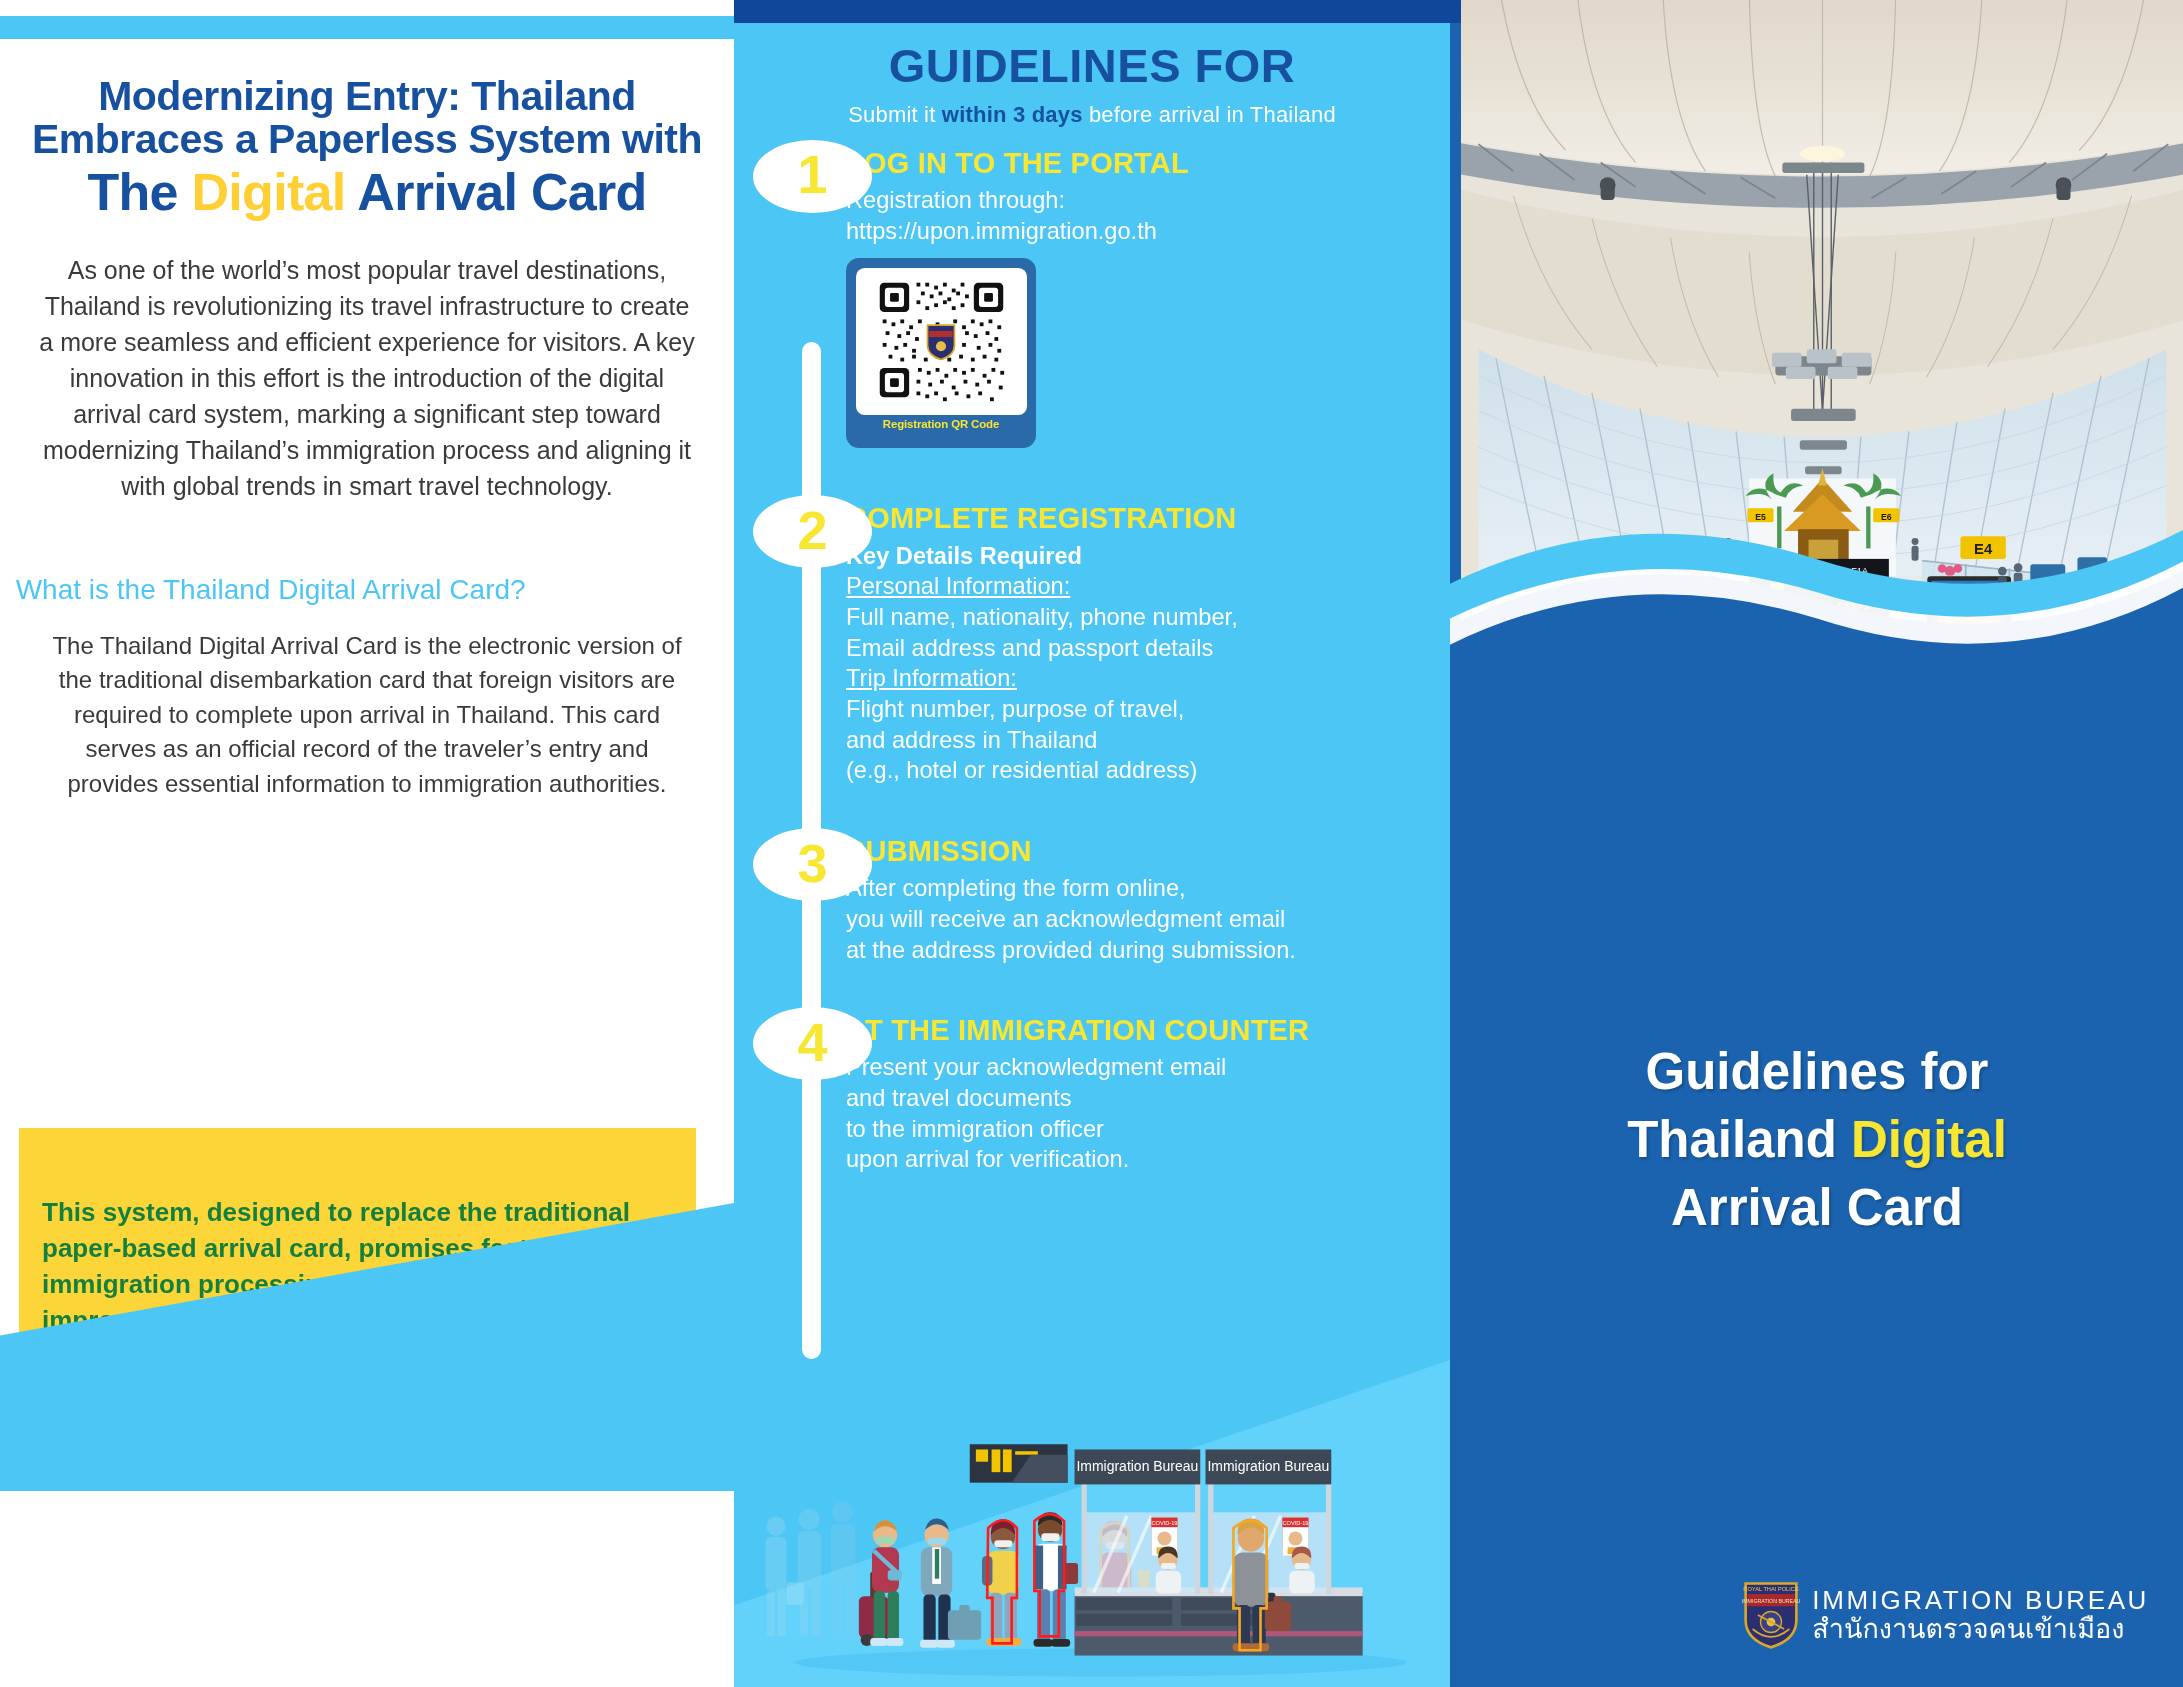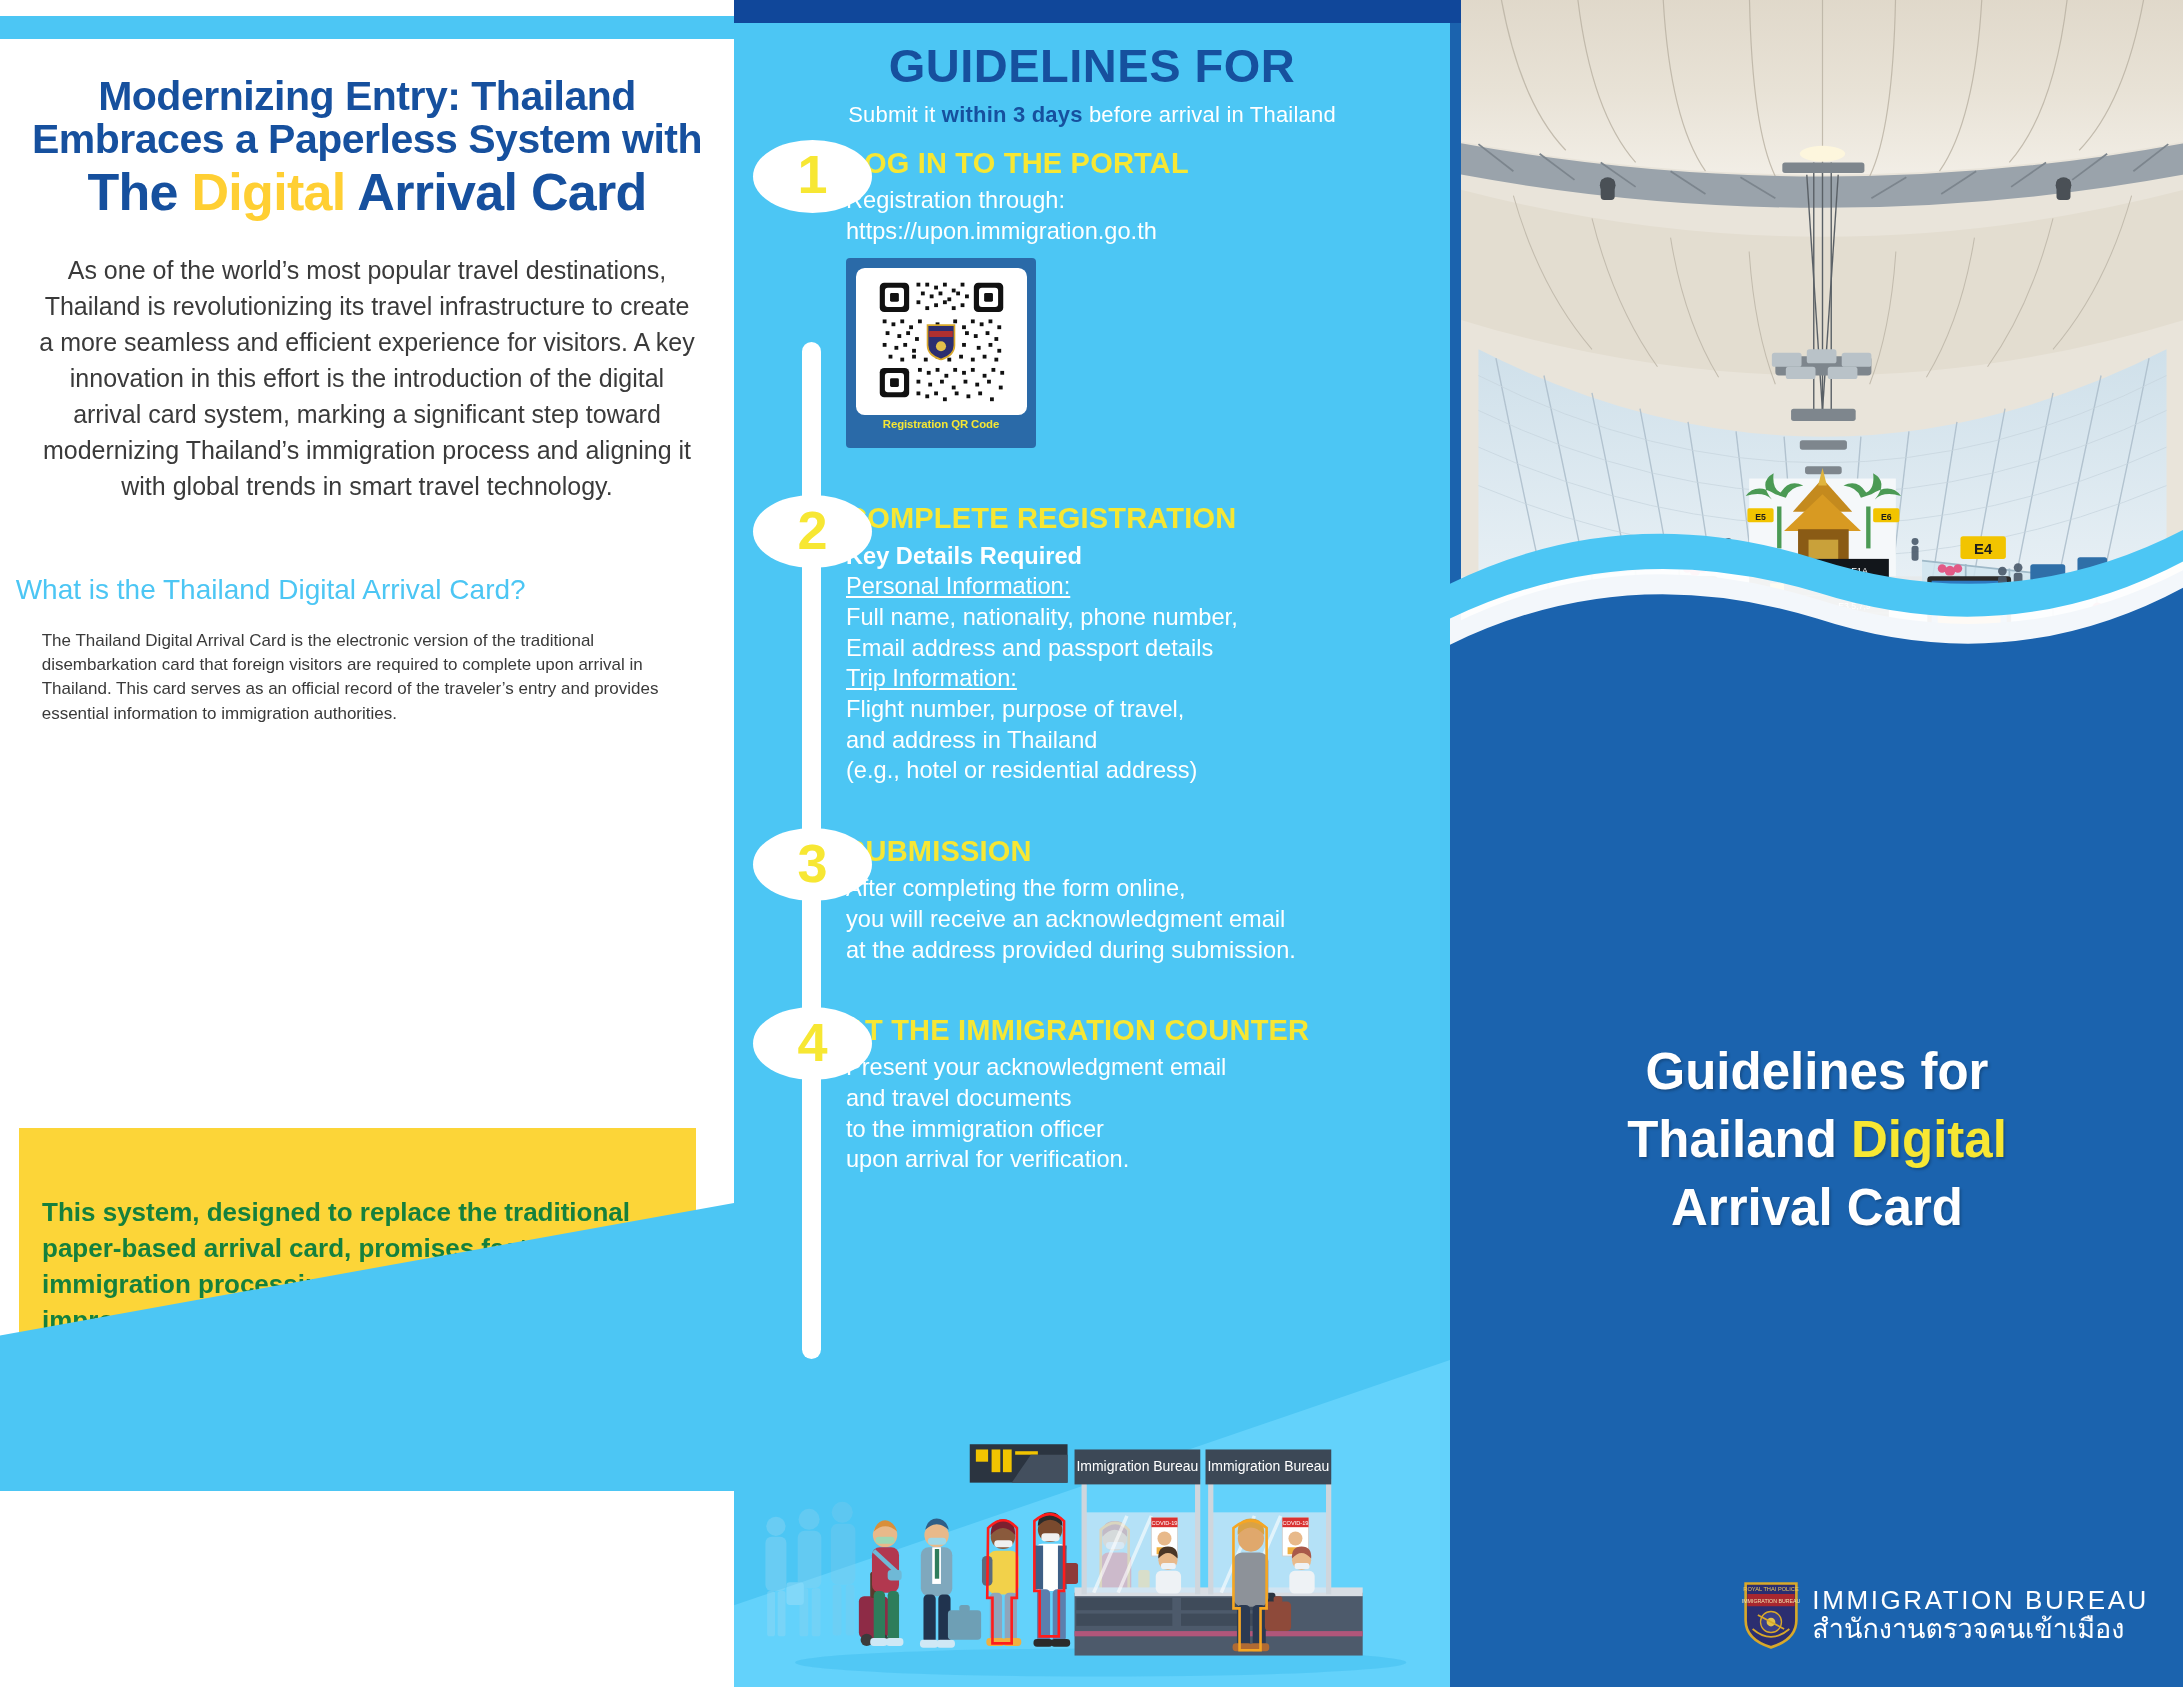--- a/index.html
+++ b/index.html
@@ -42,21 +42,21 @@
   .intro-par {
     margin-top:31px; text-align:center; font-size:25px; line-height:1.44;
     color:#3a3a3a; padding:0 19px;
   }
 
   .sub-head {
     margin-top:70px; 
     font-size:28px; font-weight:400; color:#4cc6f4;
   }
   .def-par {
-    margin-top:23px; text-align:left; font-size:17px; line-height:1.44;
+    margin-top:23px; text-align:center; font-size:24px; line-height:1.44;
     color:#3a3a3a; padding:0 26px;
   }
 
   .yellow-box {
     position:absolute; left:19px; top:1112px; width:677px; height:278px;
     background:#fcd538; display:flex; align-items:center; justify-content:center;
   }
   .yellow-box .ytext {
     text-align:left; color:#15803d; font-weight:700; font-size:26px; line-height:1.38;
     padding:0 23px;
@@ -103,21 +103,21 @@
   }
   .step-title { font-size:29px; font-weight:700; color:#f7e733; letter-spacing:0.2px; }
   .step-body { font-size:23.6px; color:#ffffff; line-height:1.3; margin-top:5.2px; }
   .step-body .small { font-size:20px; }
   .step-body b { font-weight:700; }
   .step-body u { text-decoration:underline; }
 
   
   .qr-card {
     margin-top:12.2px; width:190px; height:190px; background:#2a6aa8;
-    border-radius:4px; padding:9.6px 9.6px 3.5px 9.6px;
+    border-radius:13px; padding:9.6px 9.6px 3.5px 9.6px;
   }
   .qr-inner {
     width:171px; height:147px; background:#ffffff; border-radius:8.7px;
     position:relative; overflow:hidden;
   }
   .qr-label { text-align:center; color:#f7e733; font-size:11.4px; font-weight:700; margin-top:2.6px; letter-spacing:-0.1px;}
   .qr-badge {
     position:absolute; left:50%; top:50%; transform:translate(-50%,-50%);
     width:31px; height:37px; z-index:3;
   }

